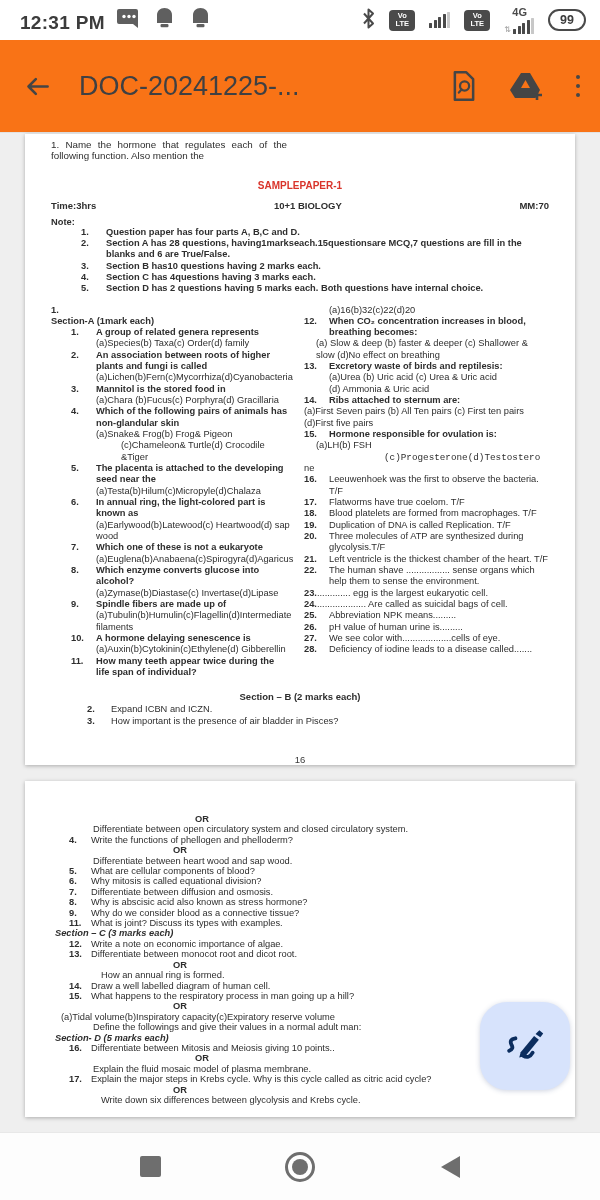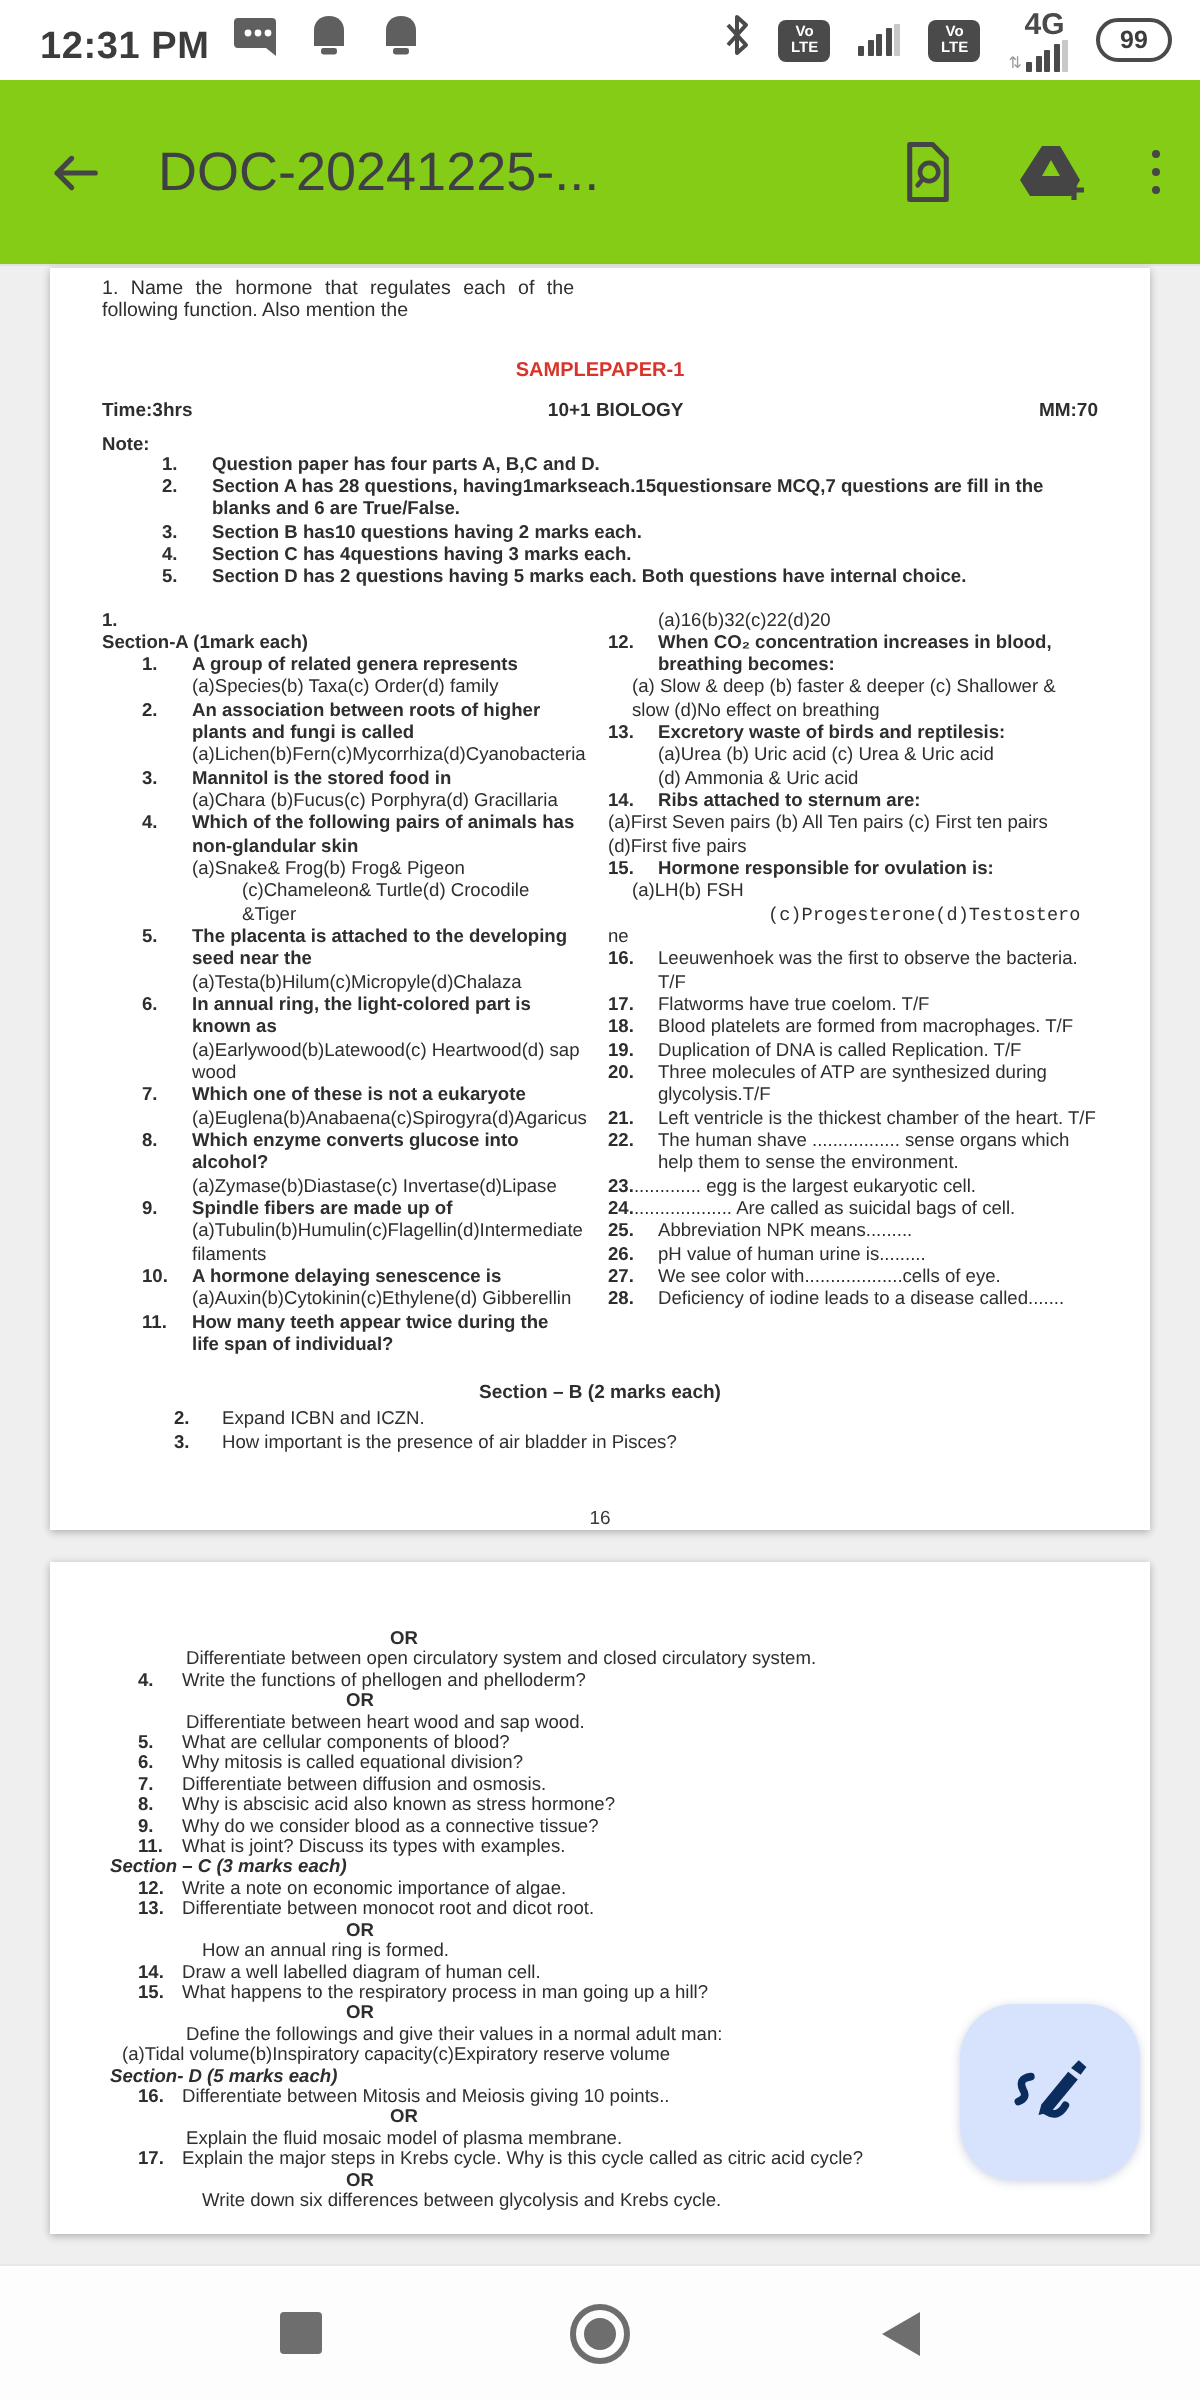--- a/index.html
+++ b/index.html
@@ -9,27 +9,27 @@
   .statusbar{height:40px;background:#fff;display:flex;align-items:center;justify-content:space-between;padding:0 14px 0 20px;box-sizing:border-box;}
   .sb-left{display:flex;align-items:flex-end;gap:11px;}
   .sb-time{font-size:19px;font-weight:700;color:#3c3c3c;letter-spacing:.3px;}
   .sb-right{display:flex;align-items:center;gap:14px;}
   .badge{background:#4a4a4a;color:#fff;border-radius:4px;width:26px;height:21px;font-size:7.5px;font-weight:700;line-height:1.05;display:flex;flex-direction:column;align-items:center;justify-content:center;}
   .bars{display:flex;align-items:flex-end;gap:1.5px;height:16px;}
   .bars span{width:3px;background:#4a4a4a;display:block;border-radius:.5px;}
   .bars .b1{height:5px}.bars .b2{height:8px}.bars .b3{height:11px}.bars .b4{height:14px}
   .bars .lt{background:#c8c8c8;height:16px}
   .net{display:flex;flex-direction:column;align-items:flex-start;line-height:1;}
-  .net-label{font-size:15px;font-weight:700;color:#4a4a4a;margin-left:8px;}
+  .net-label{font-size:11px;font-weight:700;color:#4a4a4a;margin-left:8px;}
   .net-row{display:flex;align-items:flex-end;gap:2px;}
   .net-arrows{font-size:8px;color:#9a9a9a;line-height:1;}
   .batt{width:38px;height:22px;border:2.5px solid #4a4a4a;border-radius:12px;display:flex;align-items:center;justify-content:center;font-size:12.5px;font-weight:700;color:#3c3c3c;box-sizing:border-box;background:#fff;}
 
   
-  .appbar{height:92px;background:#84cc16;display:flex;align-items:center;padding:0 20px 0 24px;box-sizing:border-box;}
+  .appbar{height:92px;background:#f97316;display:flex;align-items:center;padding:0 20px 0 24px;box-sizing:border-box;}
   .appbar .title{flex:1;font-size:27px;color:#3f4043;margin-left:28px;white-space:nowrap;overflow:hidden;text-overflow:ellipsis;}
   .ab-actions{display:flex;align-items:center;gap:32px;margin-left:10px;}
   .icon-btn{background:none;border:none;padding:0;cursor:pointer;display:flex;align-items:center;justify-content:center;}
   .dots{display:flex;flex-direction:column;gap:4.5px;}
   .dots i{width:4.5px;height:4.5px;border-radius:50%;background:#474747;display:block;}
 
   
   .content{position:relative;height:1001px;background:#efefef;border-top:1px solid #e2e2e2;}
   .page{background:#fff;margin:0 25px;box-shadow:0 1px 4px rgba(0,0,0,.28);box-sizing:border-box;}
   .page1{height:631px;margin-top:1px;padding:5px 26px 0;}
@@ -481,25 +481,25 @@
         <span class="num">14.</span>
         <span class="txt">Draw a well labelled diagram of human cell.</span>
       </div>
       <div class="line nogap">
         <span class="num">15.</span>
         <span class="txt">What happens to the respiratory process in man going up a hill?</span>
       </div>
       <div class="line b or2">
         <span class="txt">OR</span>
       </div>
+      <div class="line flush">
+        <span class="txt">(a)Tidal volume(b)Inspiratory capacity(c)Expiratory reserve volume</span>
+      </div>
       <div class="line ind">
         <span class="txt">Define the followings and give their values in a normal adult man:</span>
-      </div>
-      <div class="line flush">
-        <span class="txt">(a)Tidal volume(b)Inspiratory capacity(c)Expiratory reserve volume</span>
       </div>
       <div class="line b center-c">
         <span class="txt">Section- D (5 marks each)</span>
       </div>
       <div class="line">
         <span class="num">16.</span>
         <span class="txt">Differentiate between Mitosis and Meiosis giving 10 points..</span>
       </div>
       <div class="line b or1">
         <span class="txt">OR</span>

